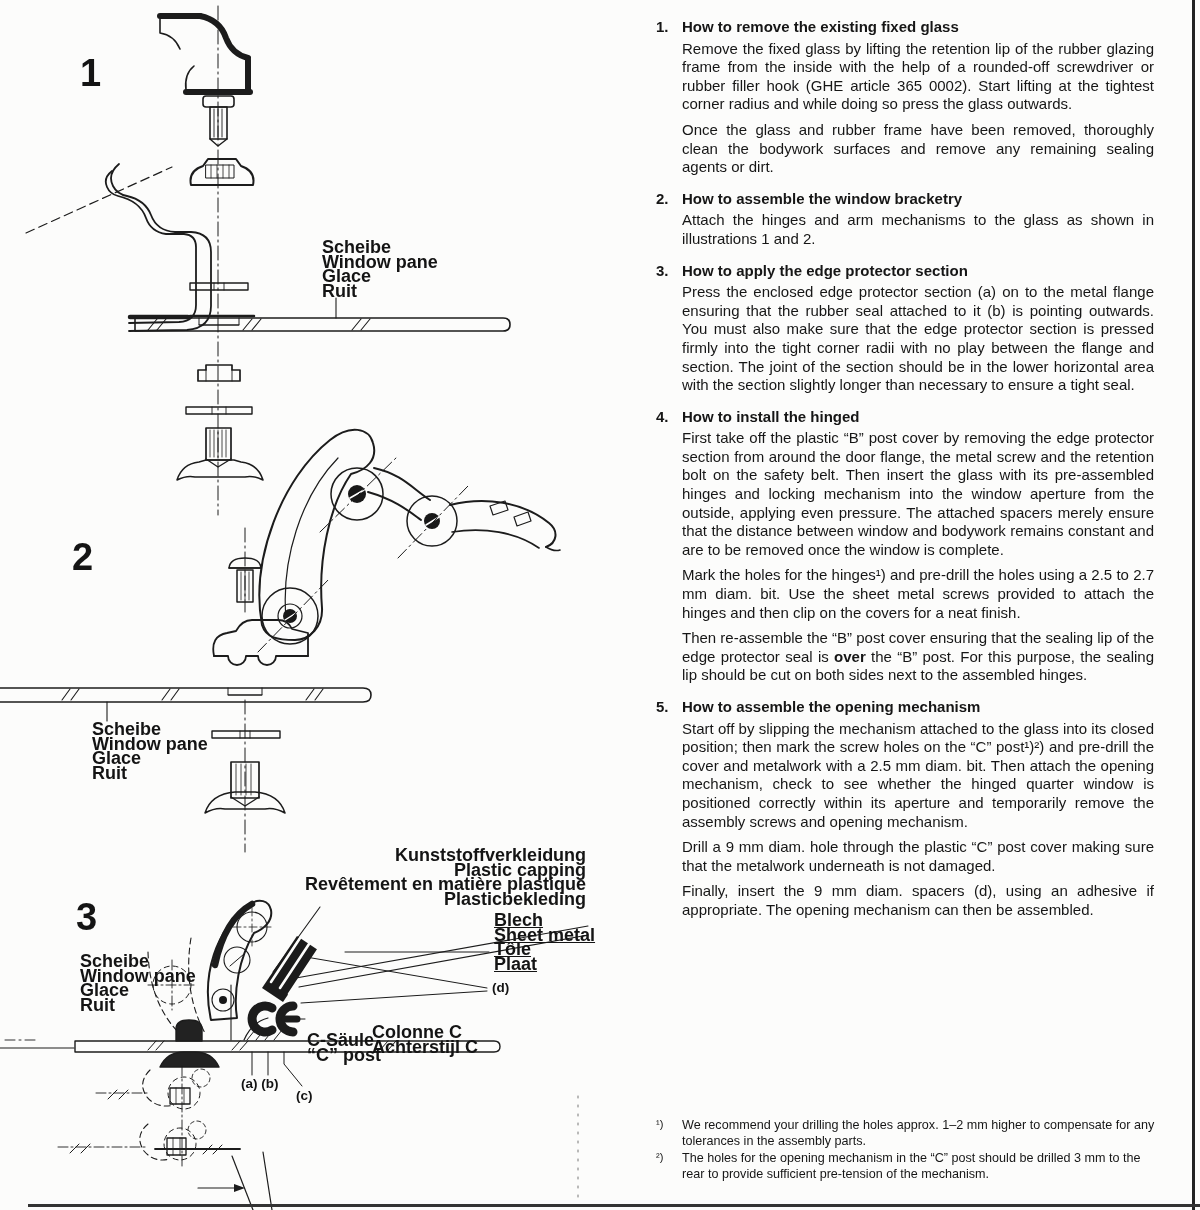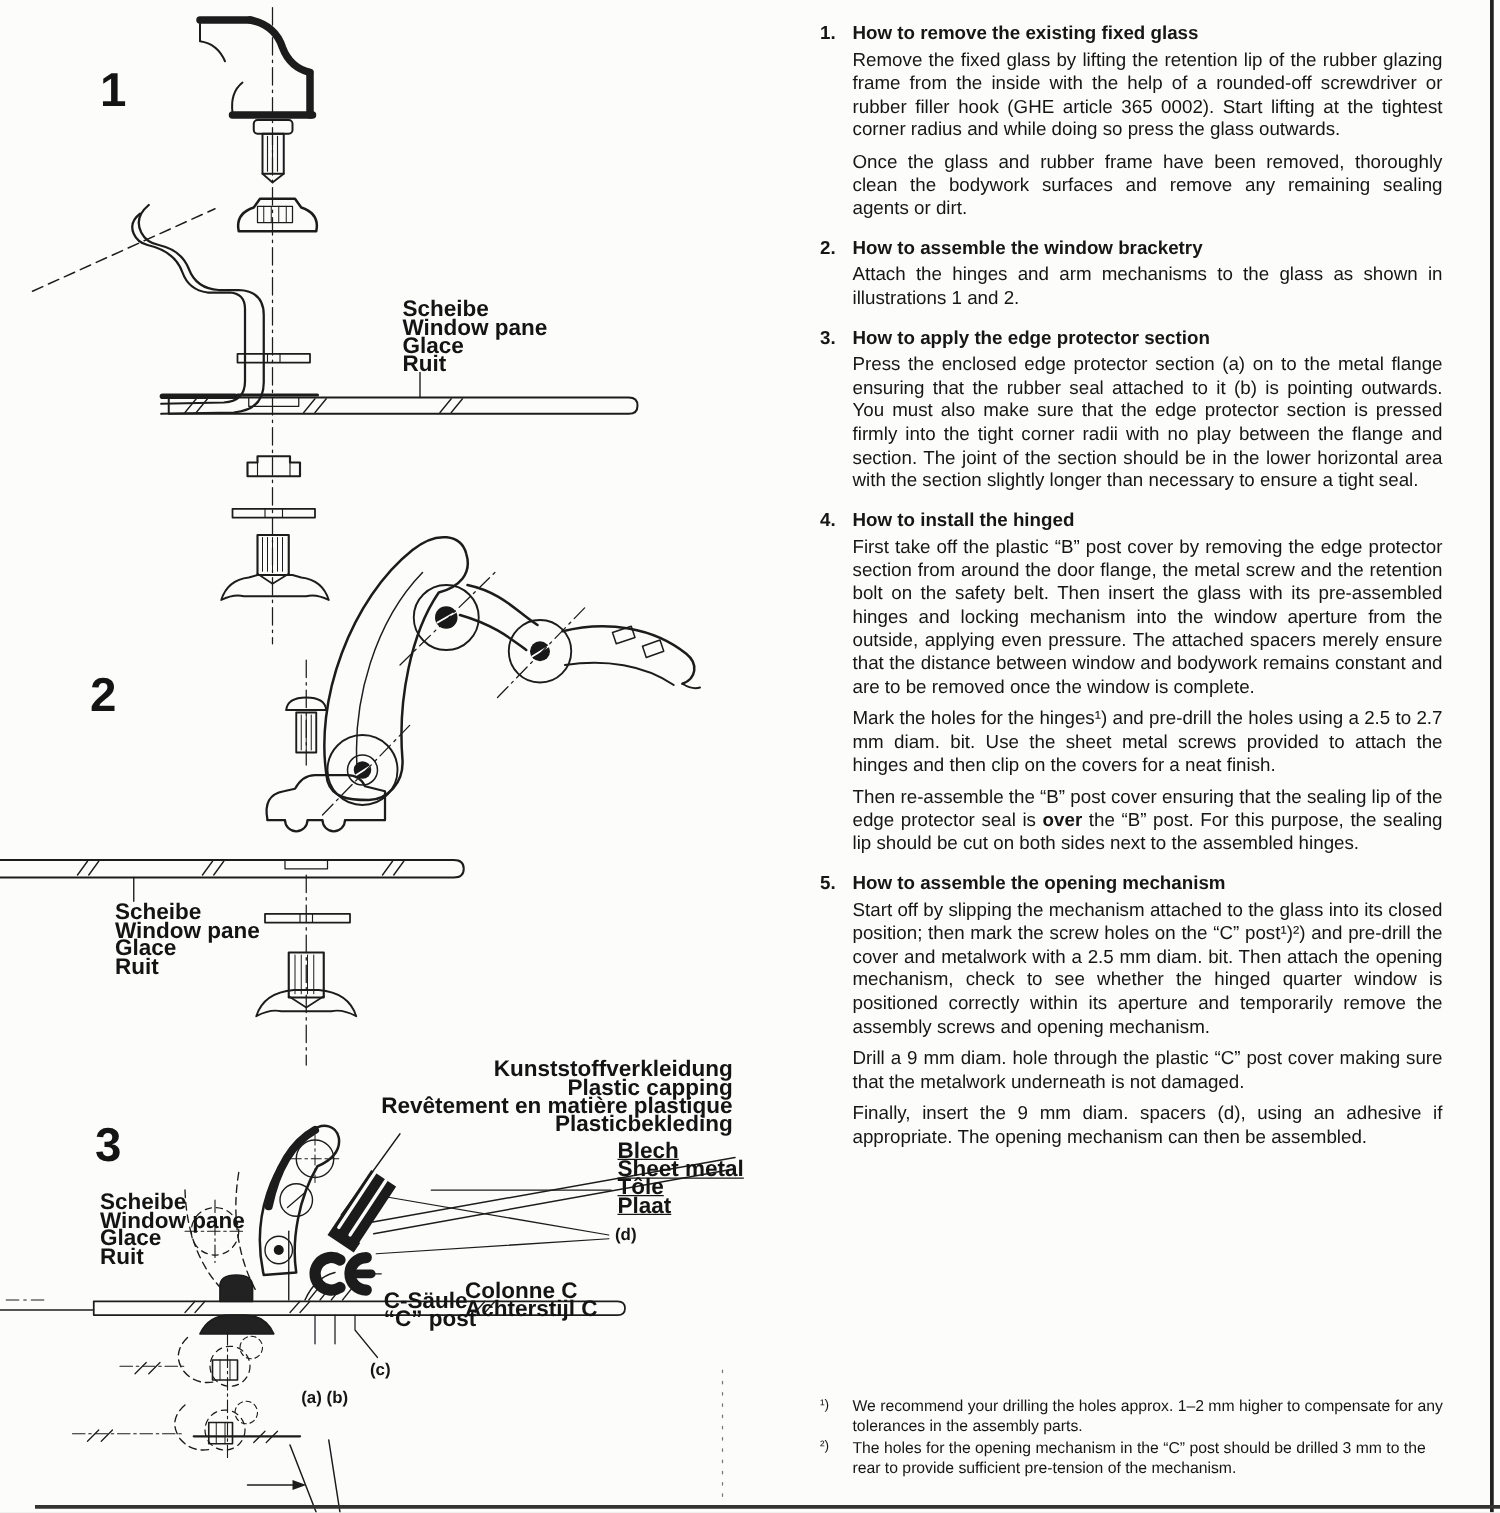--- a/index.html
+++ b/index.html
@@ -268,21 +268,21 @@
     <div>Achterstijl C</div>
   </div>
 
   <div class="dlabel" style="left:80px;top:954px;">
     <div>Scheibe</div>
     <div>Window pane</div>
     <div>Glace</div>
     <div>Ruit</div>
   </div>
 
-  <div class="callout" style="left:241px;top:1076px;margin-top:34px;">
+  <div class="callout" style="left:241px;top:1076px;">
     <span>(a)</span>
     <span>(b)</span>
   </div>
   <div class="callout" style="left:296px;top:1088px;">(c)</div>
 
   <div class="instructions">
 
     <div class="section">
       <div class="sec-head">
         <span class="sec-num">1.</span>

